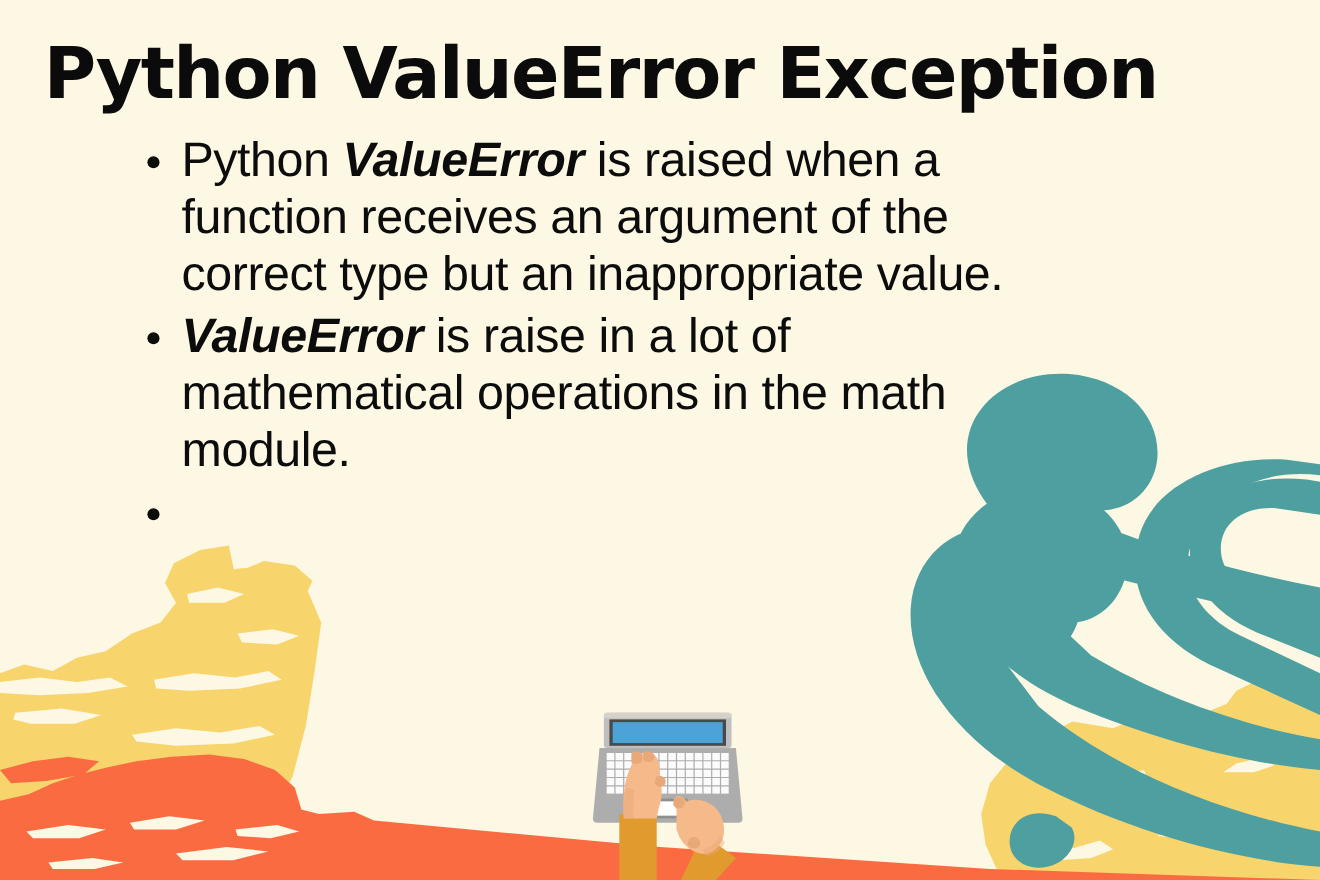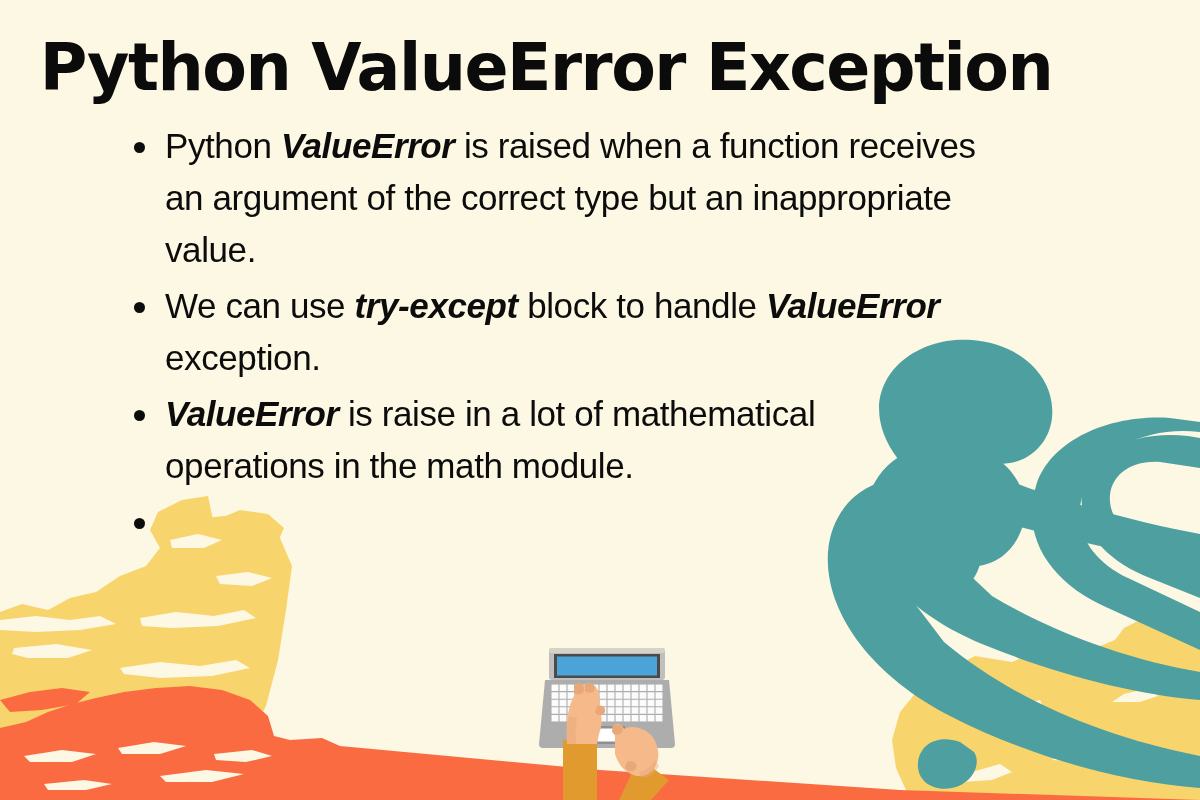--- a/index.html
+++ b/index.html
@@ -53,21 +53,21 @@
     list-style: none;
     margin: 18px 0 0 0;
     padding: 0;
   }
 
   .bullet {
     position: relative;
     margin: 0 0 4px 0;
     padding: 0 110px 0 165px;
     font-family: "Liberation Sans", sans-serif;
-    font-size: 35px;
+    font-size: 44px;
     line-height: 52px;
     color: #0C0C0C;
     letter-spacing: -0.4px;
   }
 
   .bullet .dot {
     position: absolute;
     left: 134px;
     top: 22px;
     width: 11px;
@@ -206,24 +206,20 @@
   </svg>
 
   <div class="content">
 
     <h1 class="title">Python ValueError Exception</h1>
 
     <ul class="bullets">
       <li class="bullet">
         <span class="dot"></span>
         <span class="bullet-text"><span>Python </span><b>ValueError</b><span> is raised when a function receives an argument of the correct type but an inappropriate value.</span></span>
-      </li>
-      <li class="bullet">
-        <span class="dot"></span>
-        <span class="bullet-text"><span>We can use </span><b>try-except</b><span> block to handle </span><b>ValueError</b><span> exception.</span></span>
       </li>
       <li class="bullet">
         <span class="dot"></span>
         <span class="bullet-text"><b>ValueError</b><span> is raise in a lot of mathematical operations in the math module.</span></span>
       </li>
       <li class="bullet">
         <span class="dot"></span>
       </li>
     </ul>
   </div>

